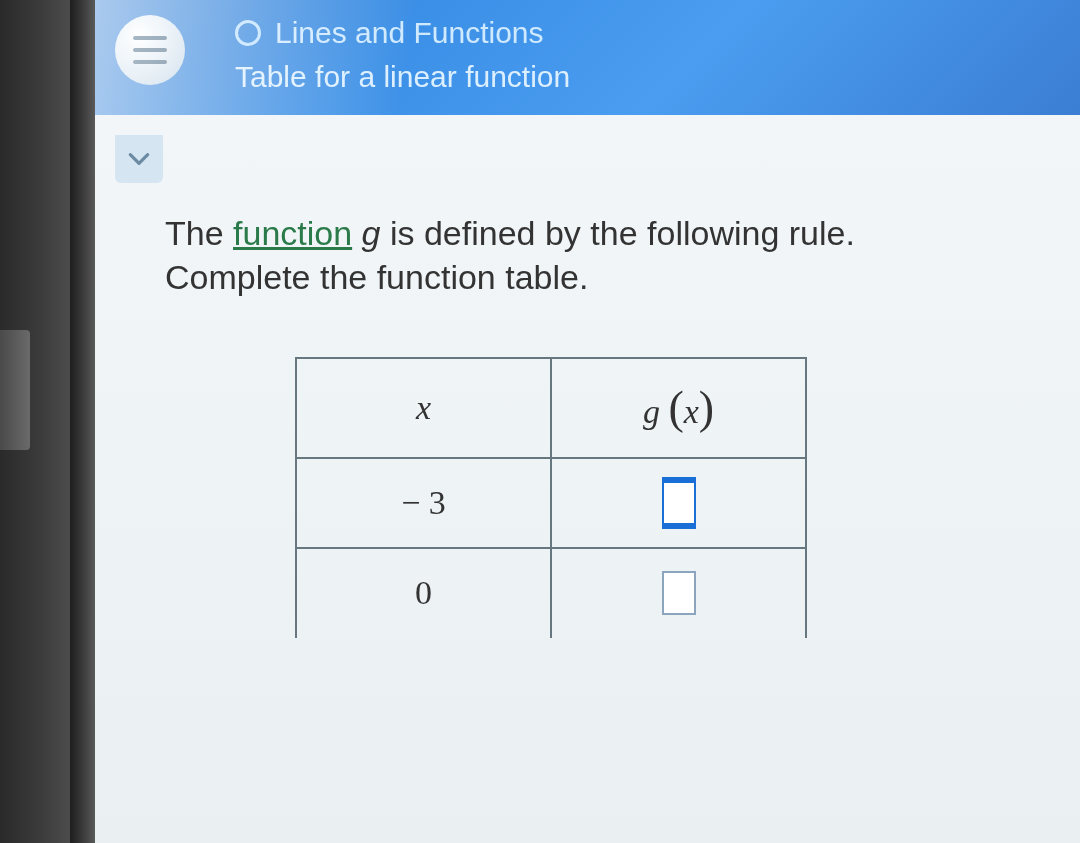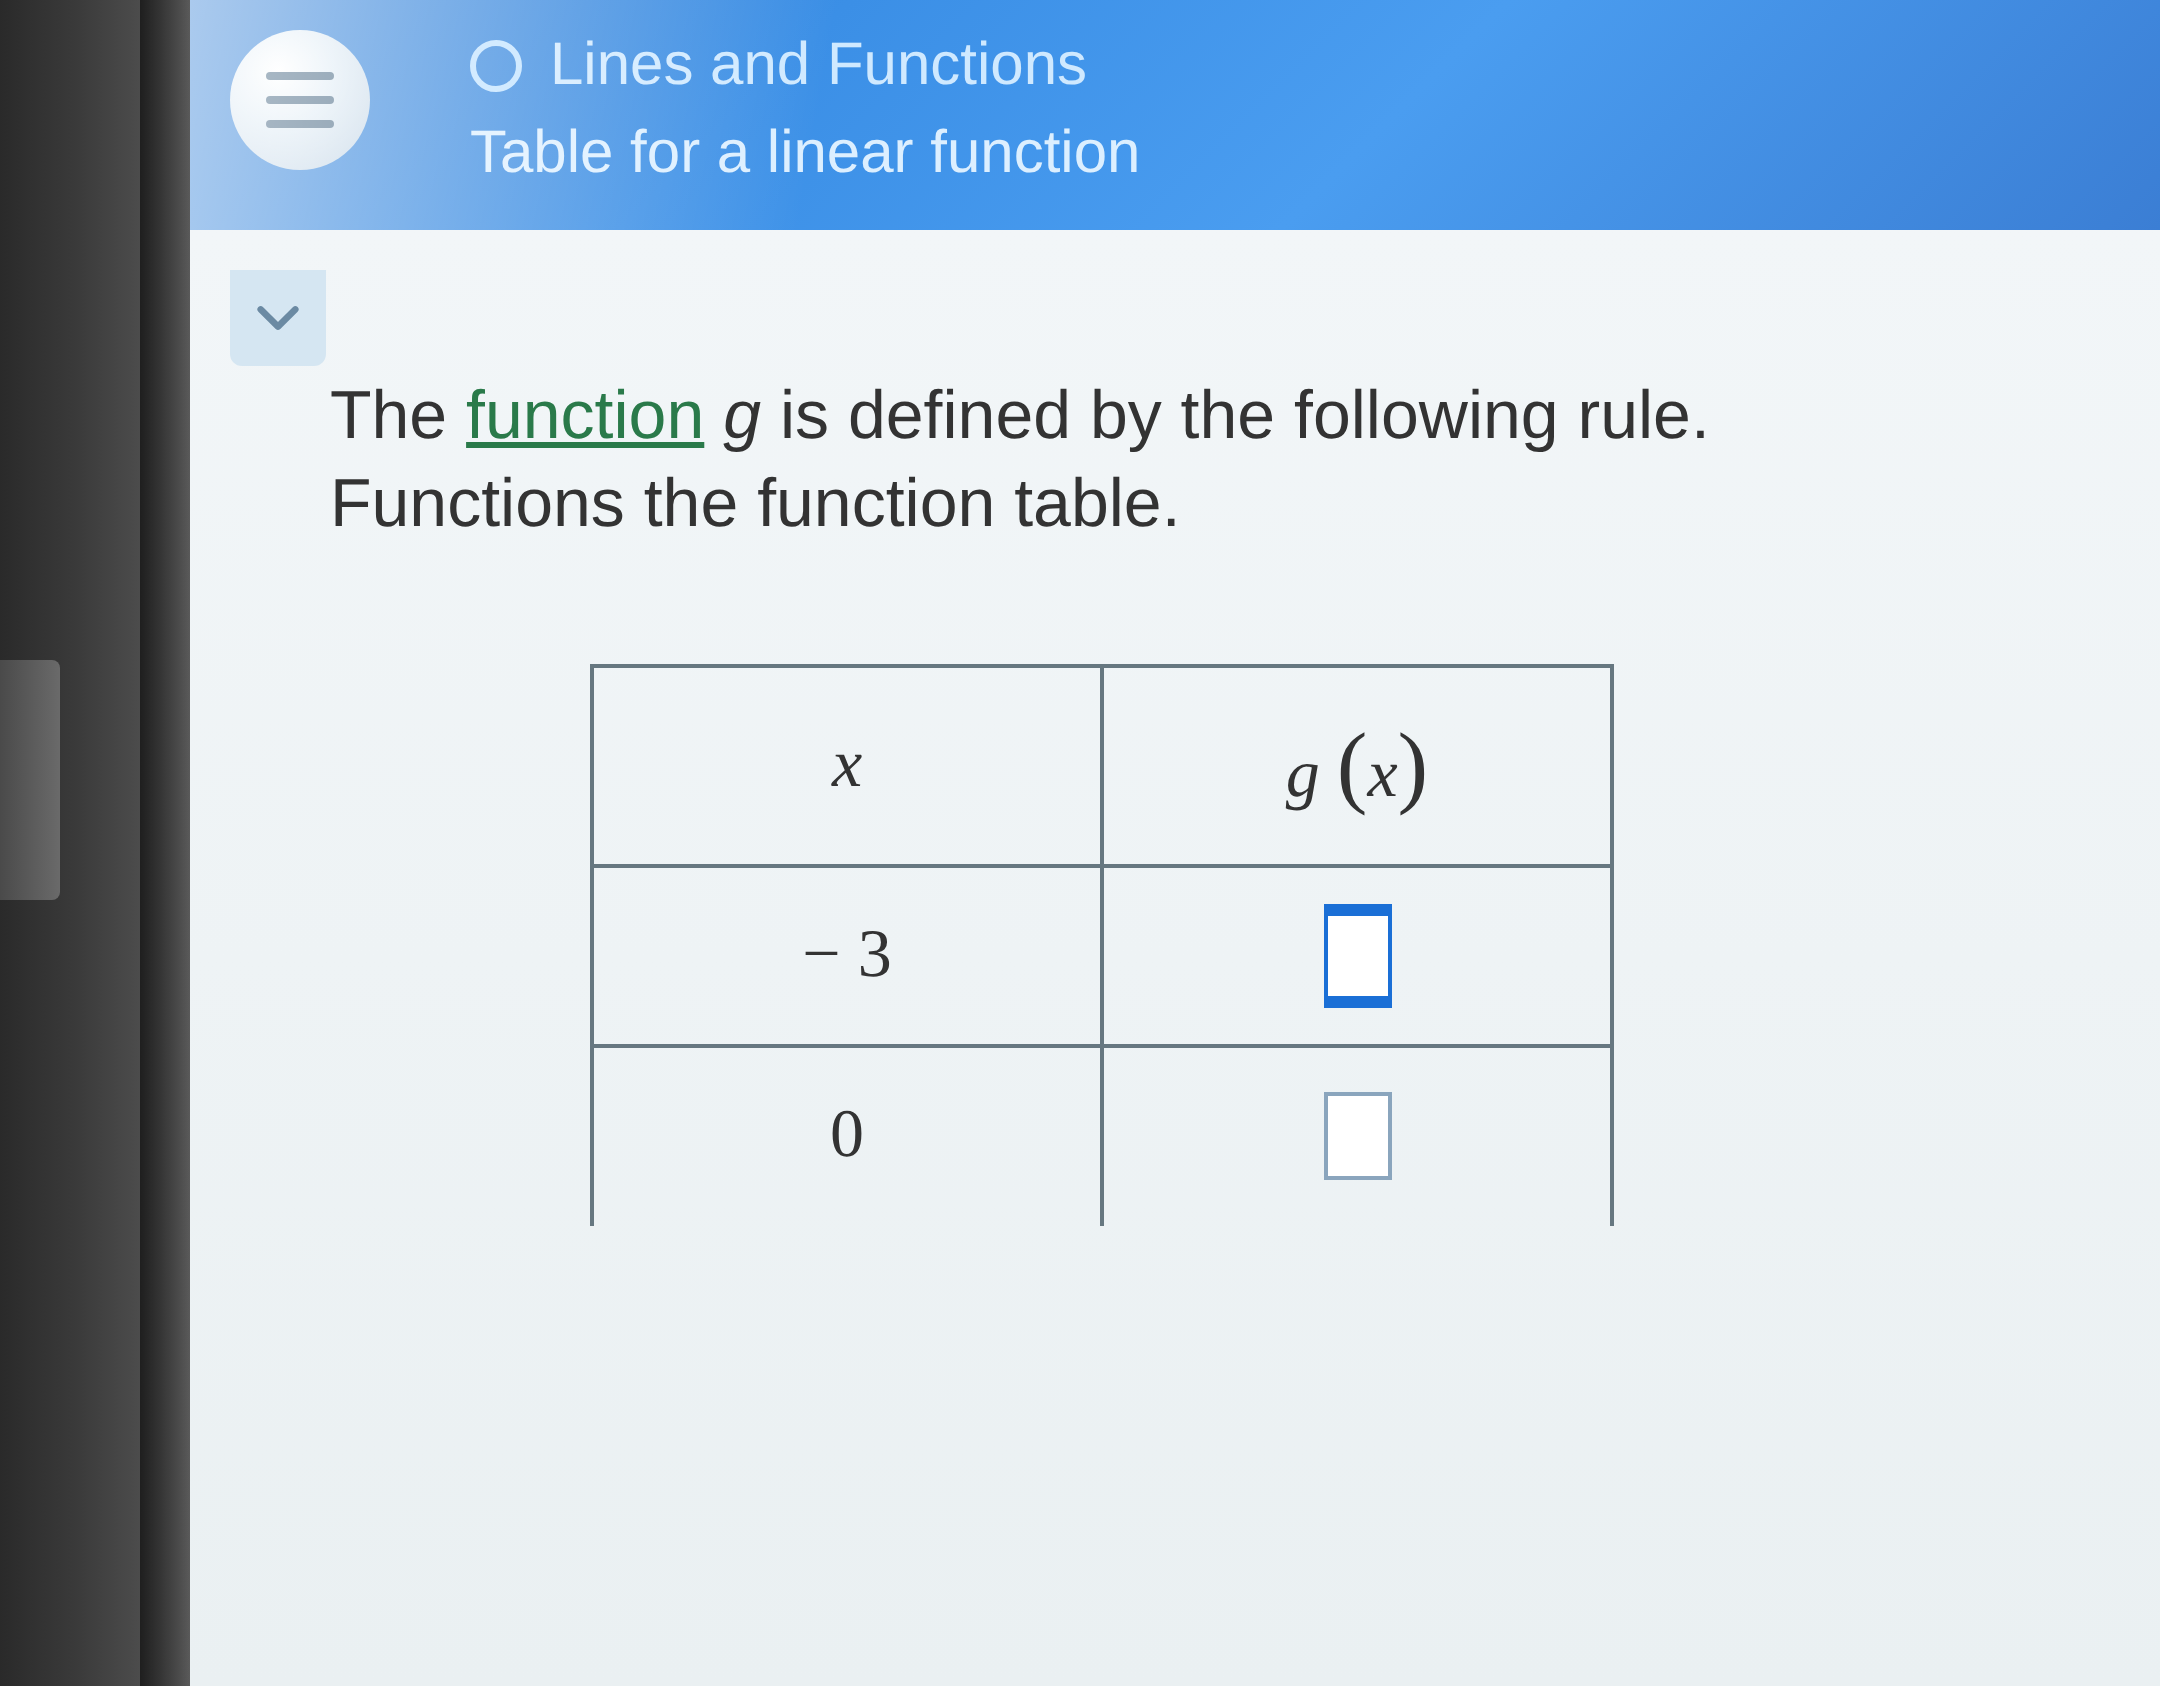--- a/index.html
+++ b/index.html
@@ -72,21 +72,21 @@
   .tab-chevron {
     position: absolute; left: 20px; top: 20px;
     width: 48px; height: 48px;
     background: #d5e6f2;
     border-radius: 0 0 6px 6px;
     display:flex; align-items:center; justify-content:center;
   }
   .tab-chevron svg { width: 26px; height: 26px; }
 
   .prompt {
-    padding-top: 70px;
+    padding-top: 95px;
     font-size: 34px;
     color: #333;
     line-height: 1.4;
   }
   .prompt .link { color: #2a7a4a; text-decoration: underline; }
   .prompt .ital { font-style: italic; }
 
   .equation {
     font-family: "Times New Roman", serif;
     font-style: italic;
@@ -169,21 +169,21 @@
       <svg viewBox="0 0 24 24">
         <path d="M4 8 L12 16 L20 8" fill="none" stroke="#6b8aa3" stroke-width="3" stroke-linecap="round" stroke-linejoin="round"></path>
       </svg>
     </div>
 
     <p class="prompt">
       <span>The </span><a href="#" class="link">function</a><span> </span><span class="ital">g</span><span> is defined by the following rule.</span>
     </p>
 
 
-    <p class="instruction">Functions the function table.</p>
+    <p class="instruction">Complete the function table.</p>
 
     <table class="ftable">
       <tbody>
           <tr>
         <th>x</th>
         <th>
           <span class="gx-header">g</span>
           <span style="font-size:46px; font-style:normal;">(</span><span class="gx-header">x</span><span style="font-size:46px; font-style:normal;">)</span>
         </th>
       </tr>

